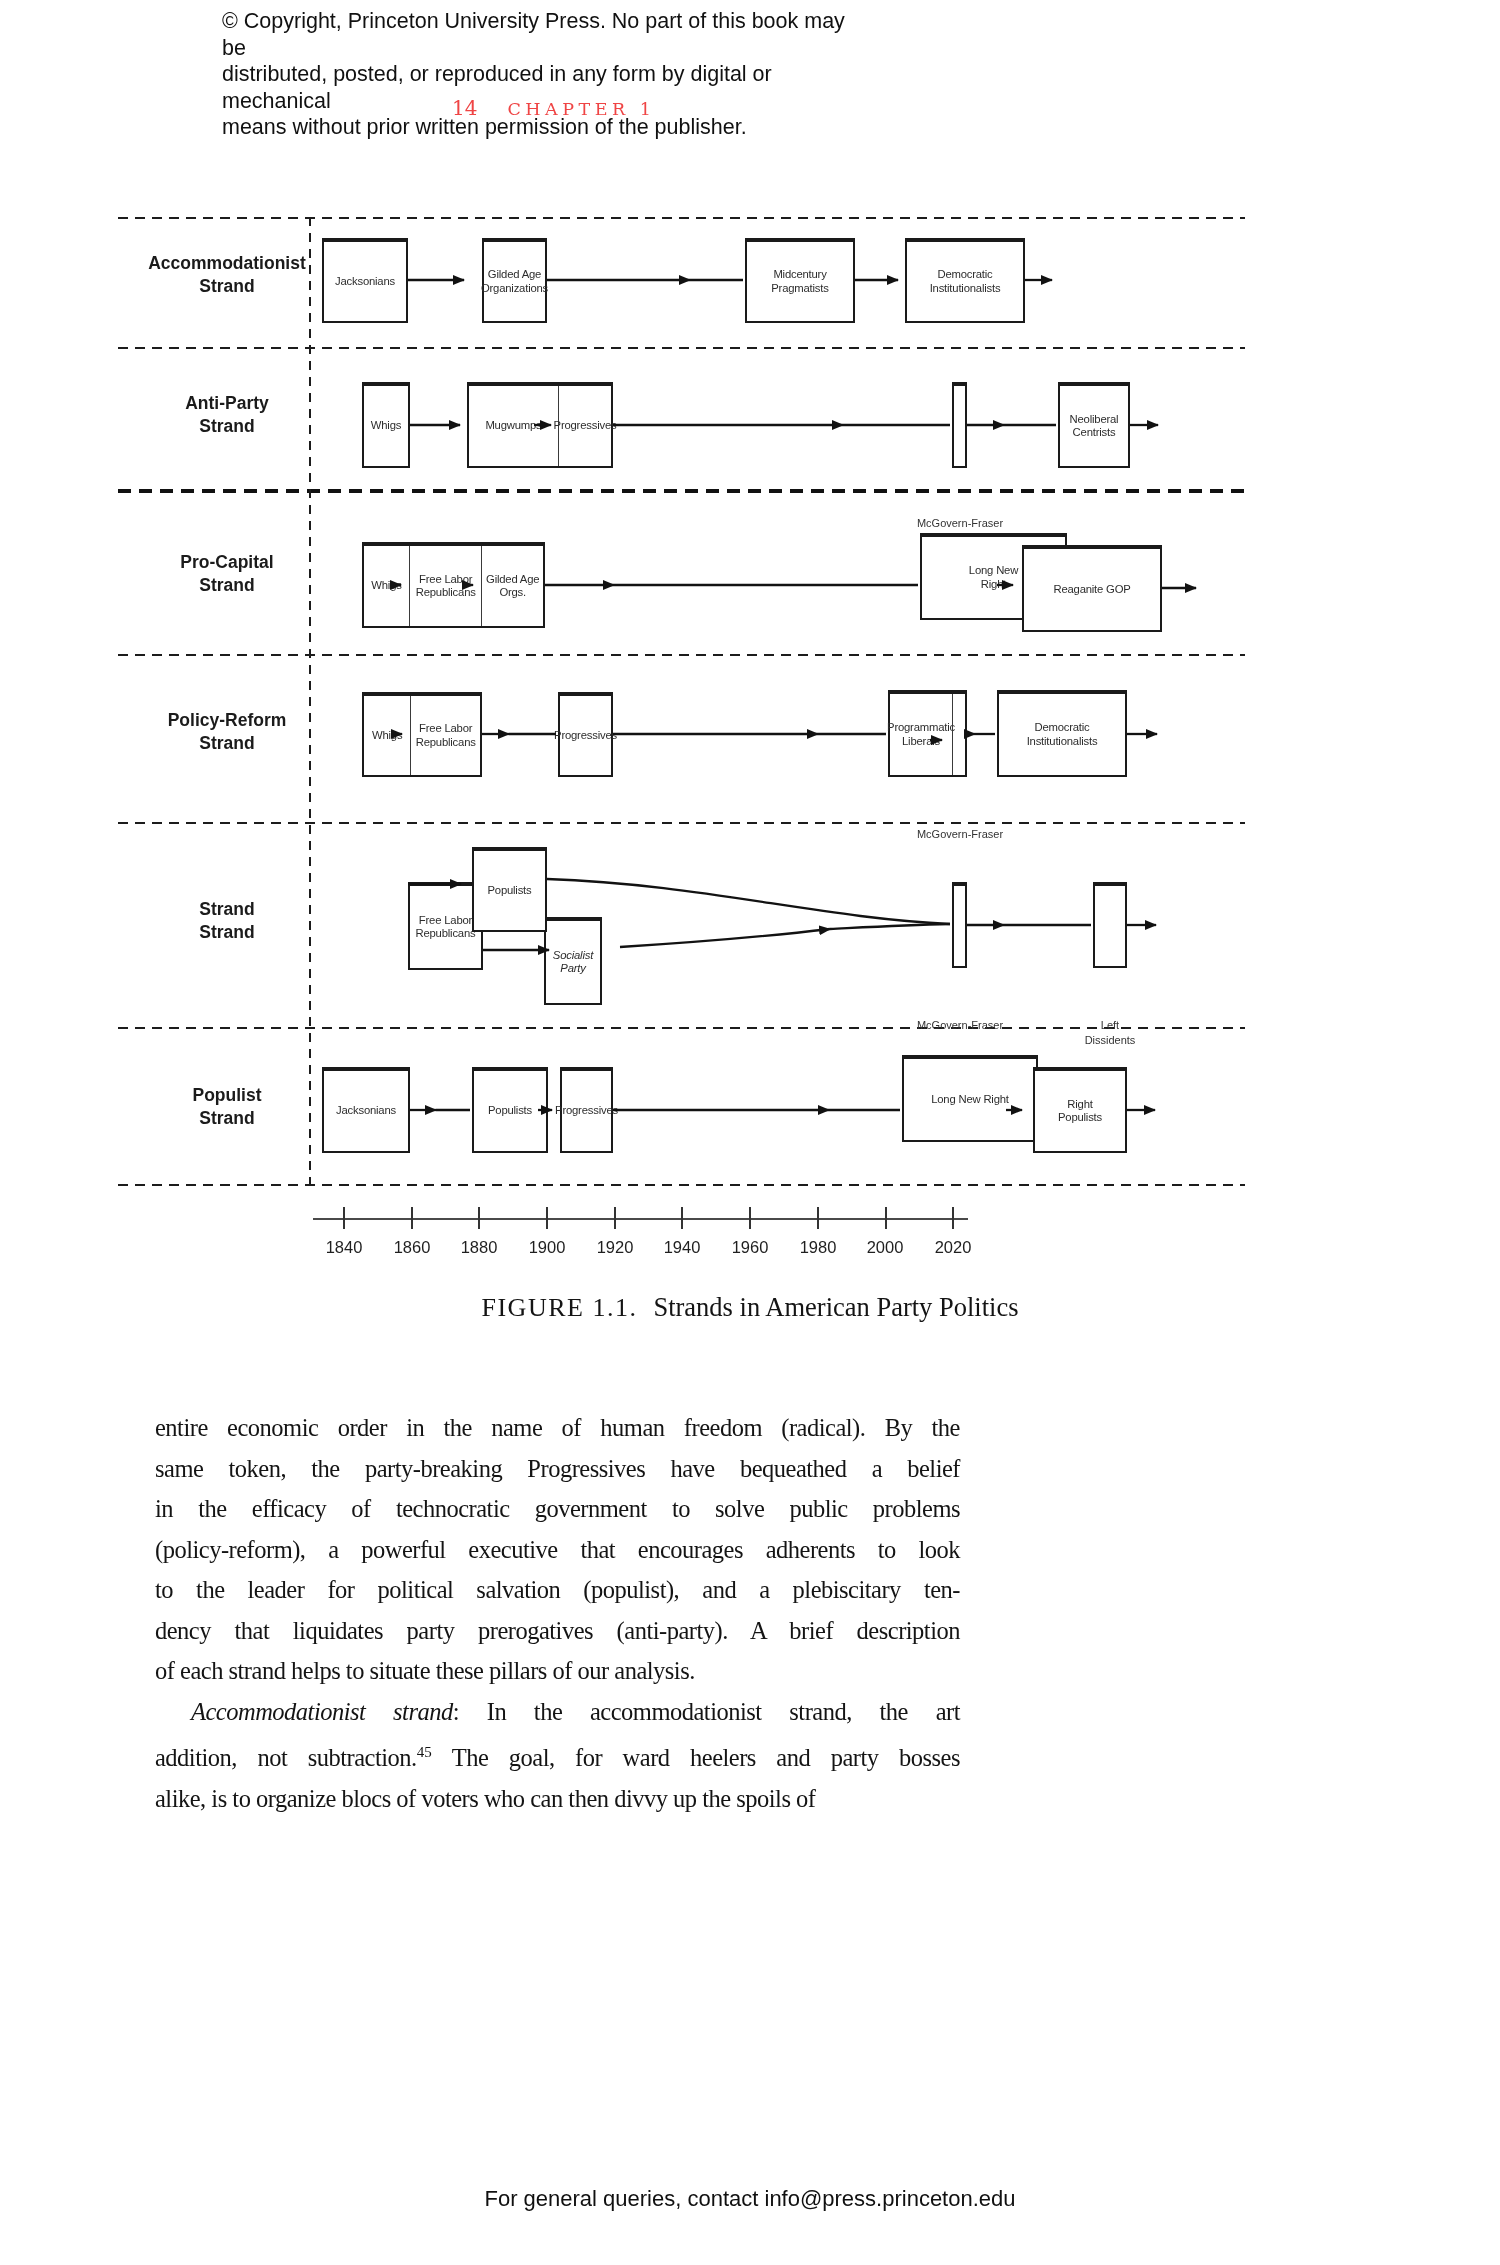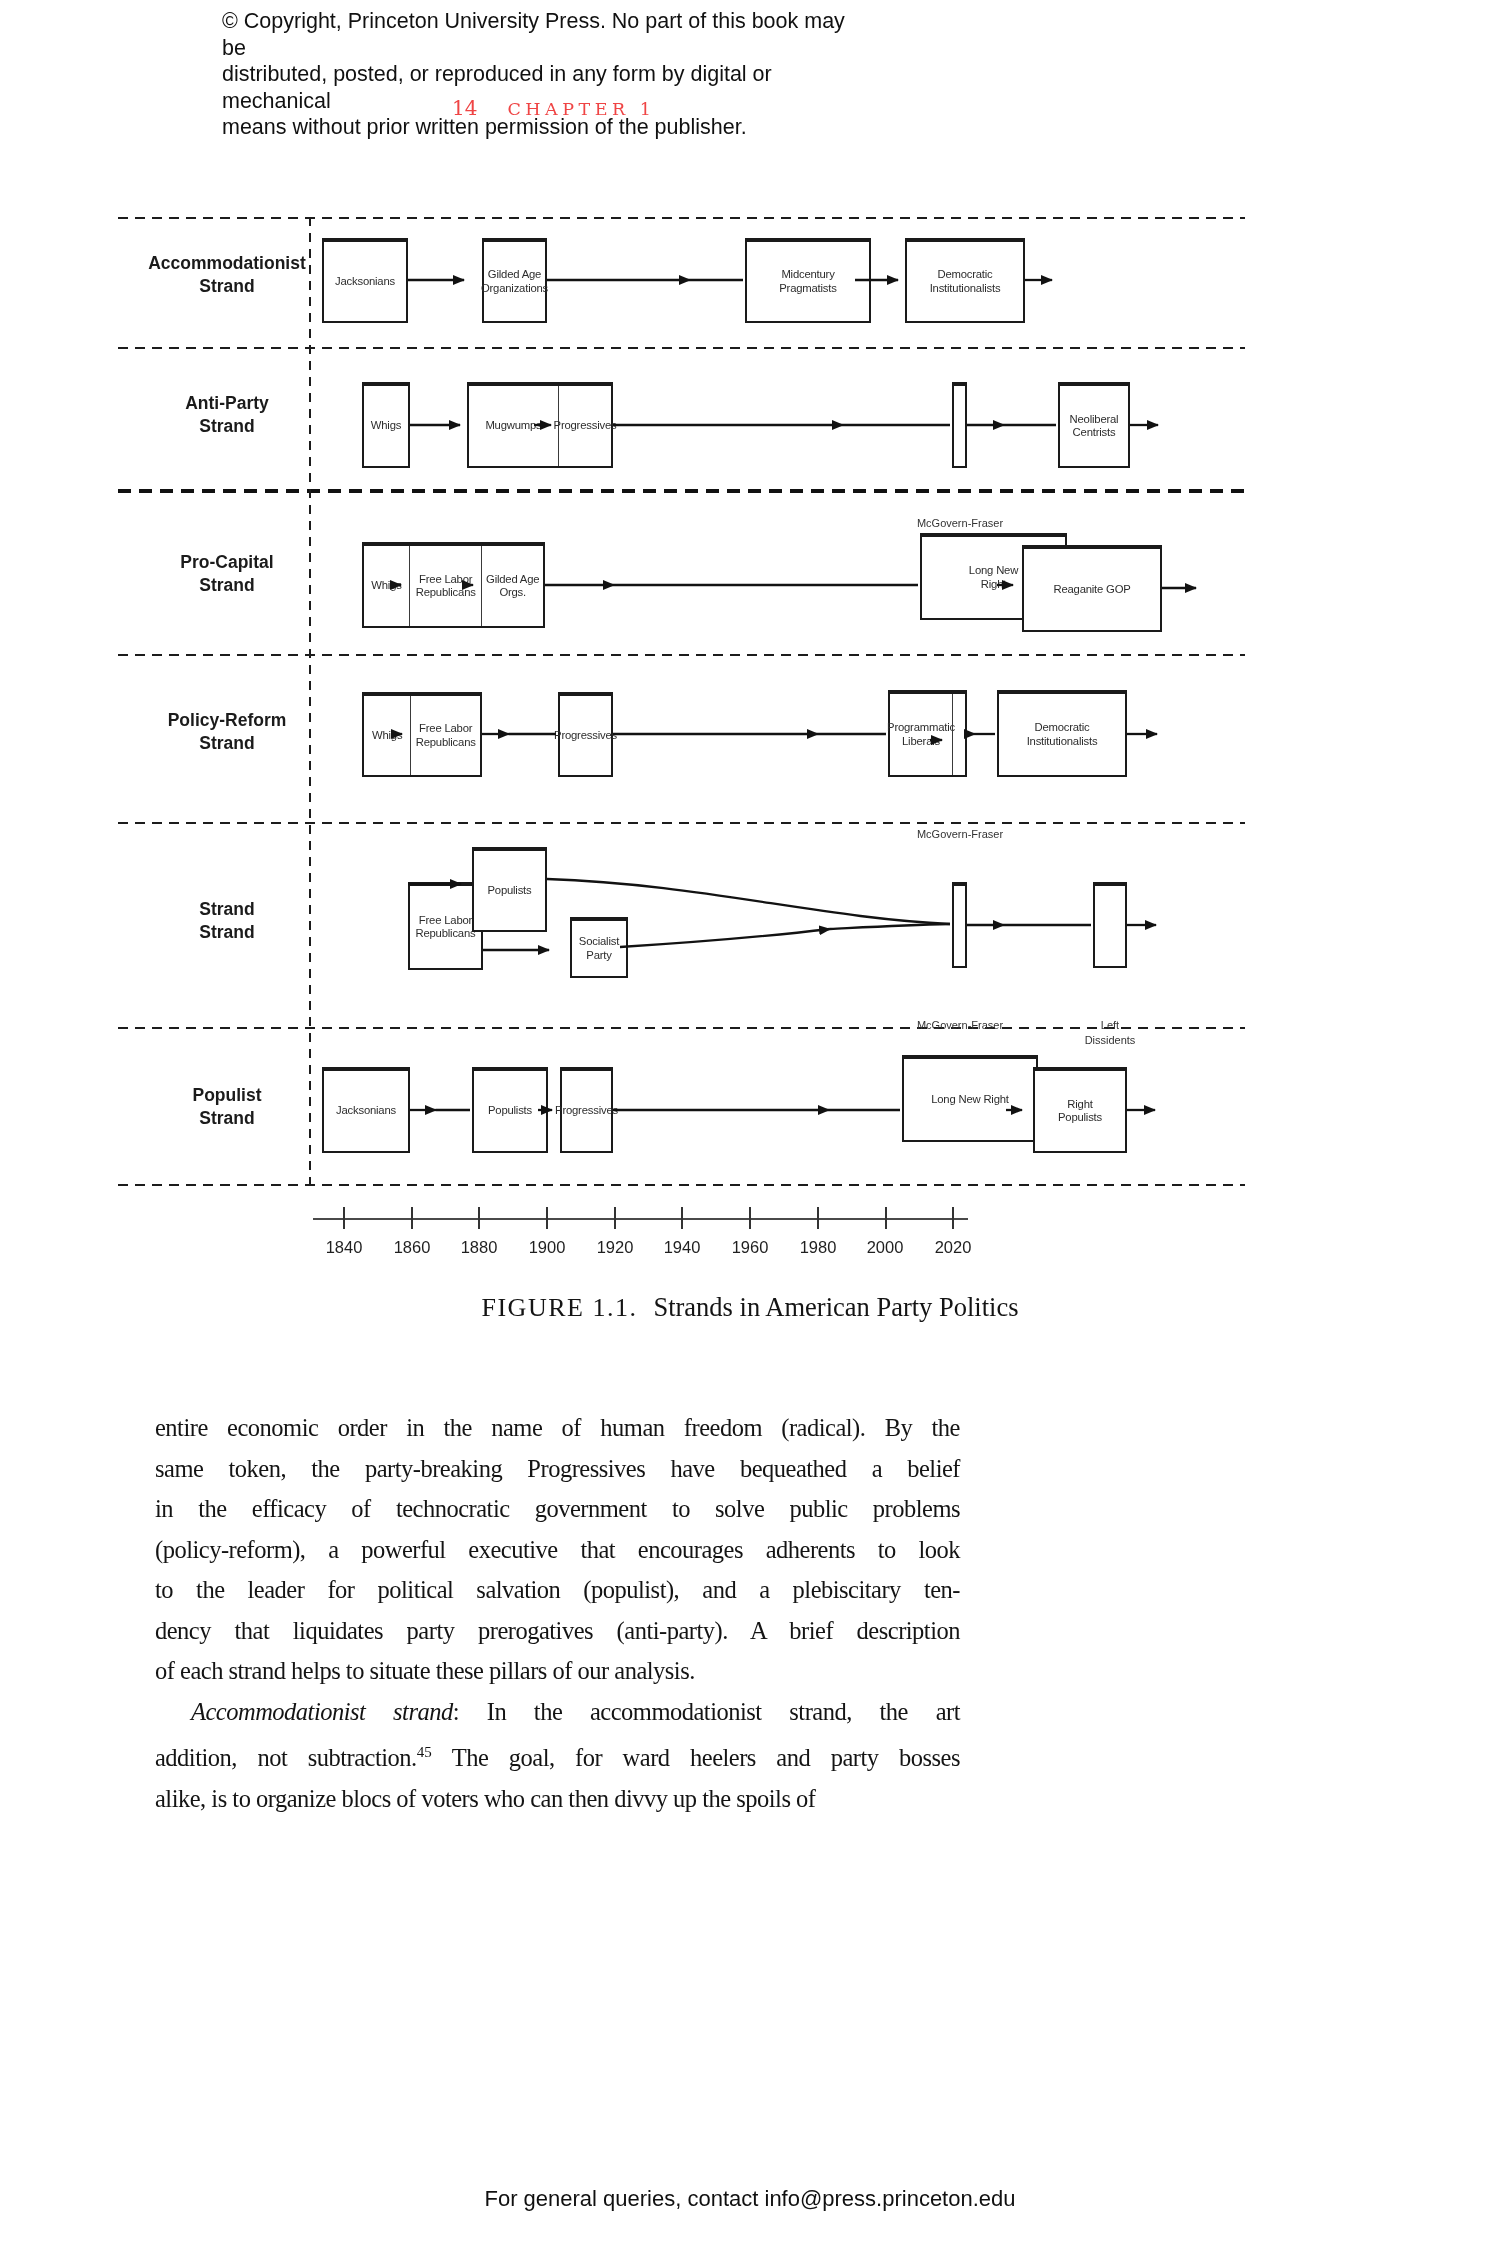--- a/index.html
+++ b/index.html
@@ -107,21 +107,21 @@
     <span>Strand</span>
   </div>
 
   <div class="abs nb" style="left:322px;top:238px;width:86px;height:85px;">
     <span>Jacksonians</span>
   </div>
   <div class="abs nb" style="left:482px;top:238px;width:65px;height:85px;">
     <span>Gilded Age</span>
     <span>Organizations</span>
   </div>
-  <div class="abs nb" style="left:745px;top:238px;width:126px;height:85px;">
+  <div class="abs nb" style="left:745px;top:238px;width:110px;height:85px;">
     <span>Midcentury</span>
     <span>Pragmatists</span>
   </div>
   <div class="abs nb" style="left:905px;top:238px;width:120px;height:85px;">
     <span>Democratic</span>
     <span>Institutionalists</span>
   </div>
 
   <div class="abs nb" style="left:362px;top:382px;width:48px;height:86px;">
     <span>Whigs</span>
@@ -195,21 +195,21 @@
     <span>Institutionalists</span>
   </div>
 
   <div class="abs nb" style="left:408px;top:882px;width:75px;height:88px;">
     <span>Free Labor</span>
     <span>Republicans</span>
   </div>
   <div class="abs nb top" style="left:472px;top:847px;width:75px;height:85px;">
     <span>Populists</span>
   </div>
-  <div class="abs nb" style="left:570px;top:917px;width:58px;height:61px;">
+  <div class="abs nb" style="left:544px;top:917px;width:58px;height:88px;font-style:italic;">
     <span>Socialist</span>
     <span>Party</span>
   </div>
   <div class="abs nb" style="left:952px;top:882px;width:15px;height:86px;"></div>
   <div class="abs mflabel" style="left:895px;top:973px;">McGovern-Fraser</div>
   <div class="abs nb" style="left:1093px;top:882px;width:34px;height:86px;"></div>
   <div class="abs mflabel" style="left:1062px;top:973px;width:96px;">
     <span style="display:block;">Left</span>
     <span style="display:block;">Dissidents</span>
   </div>

